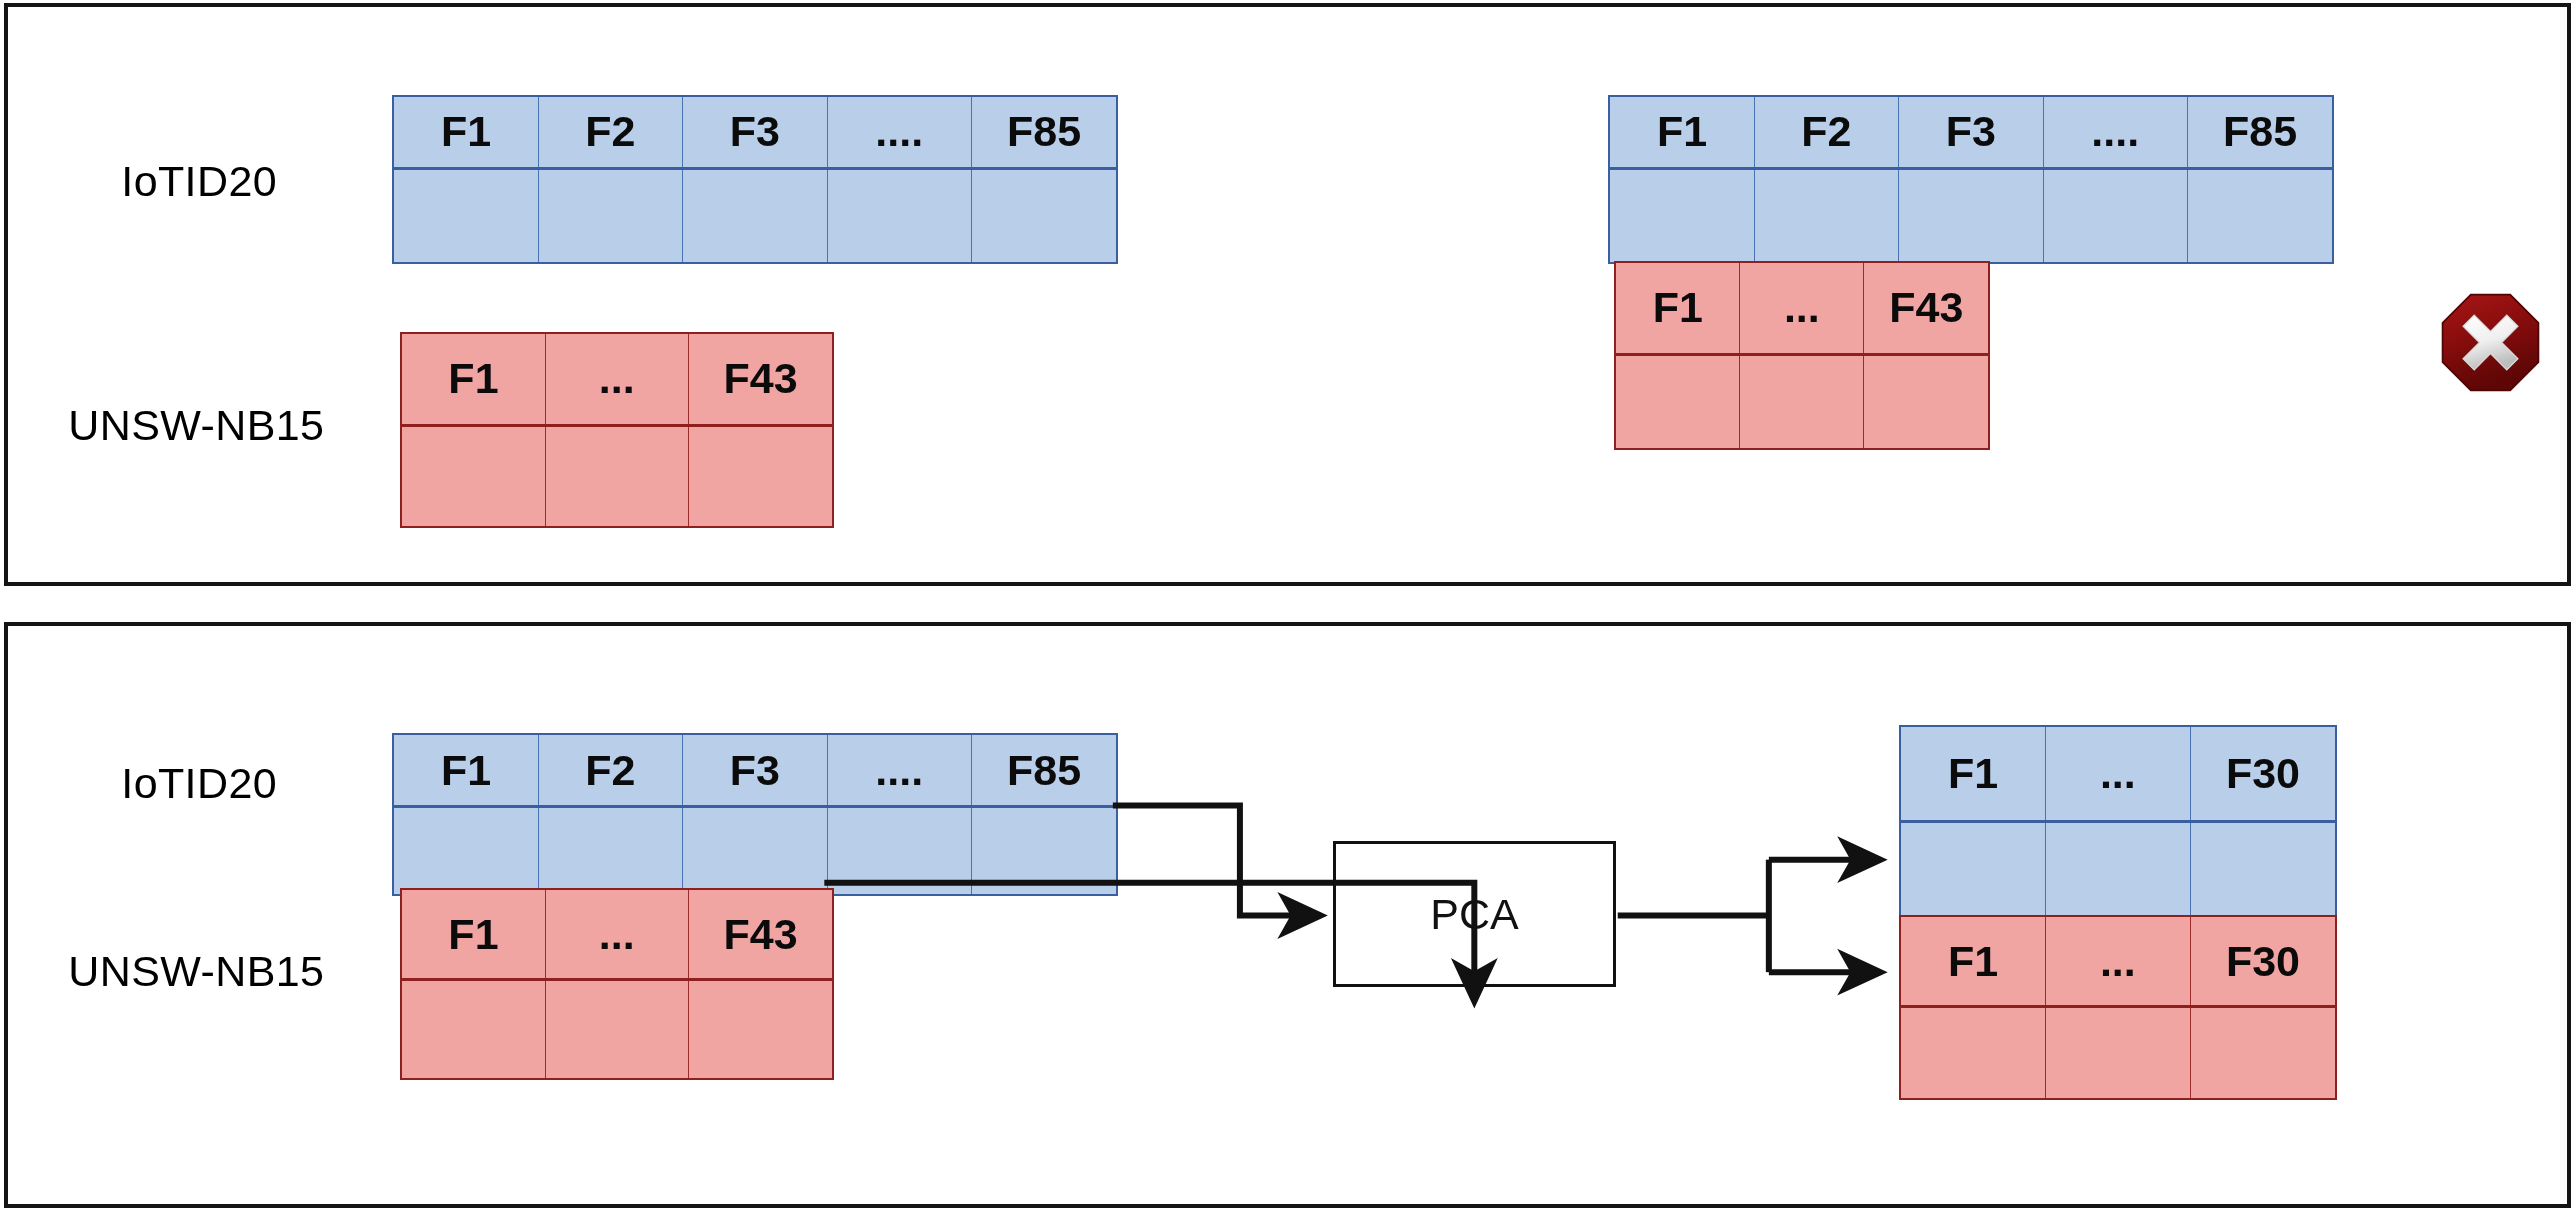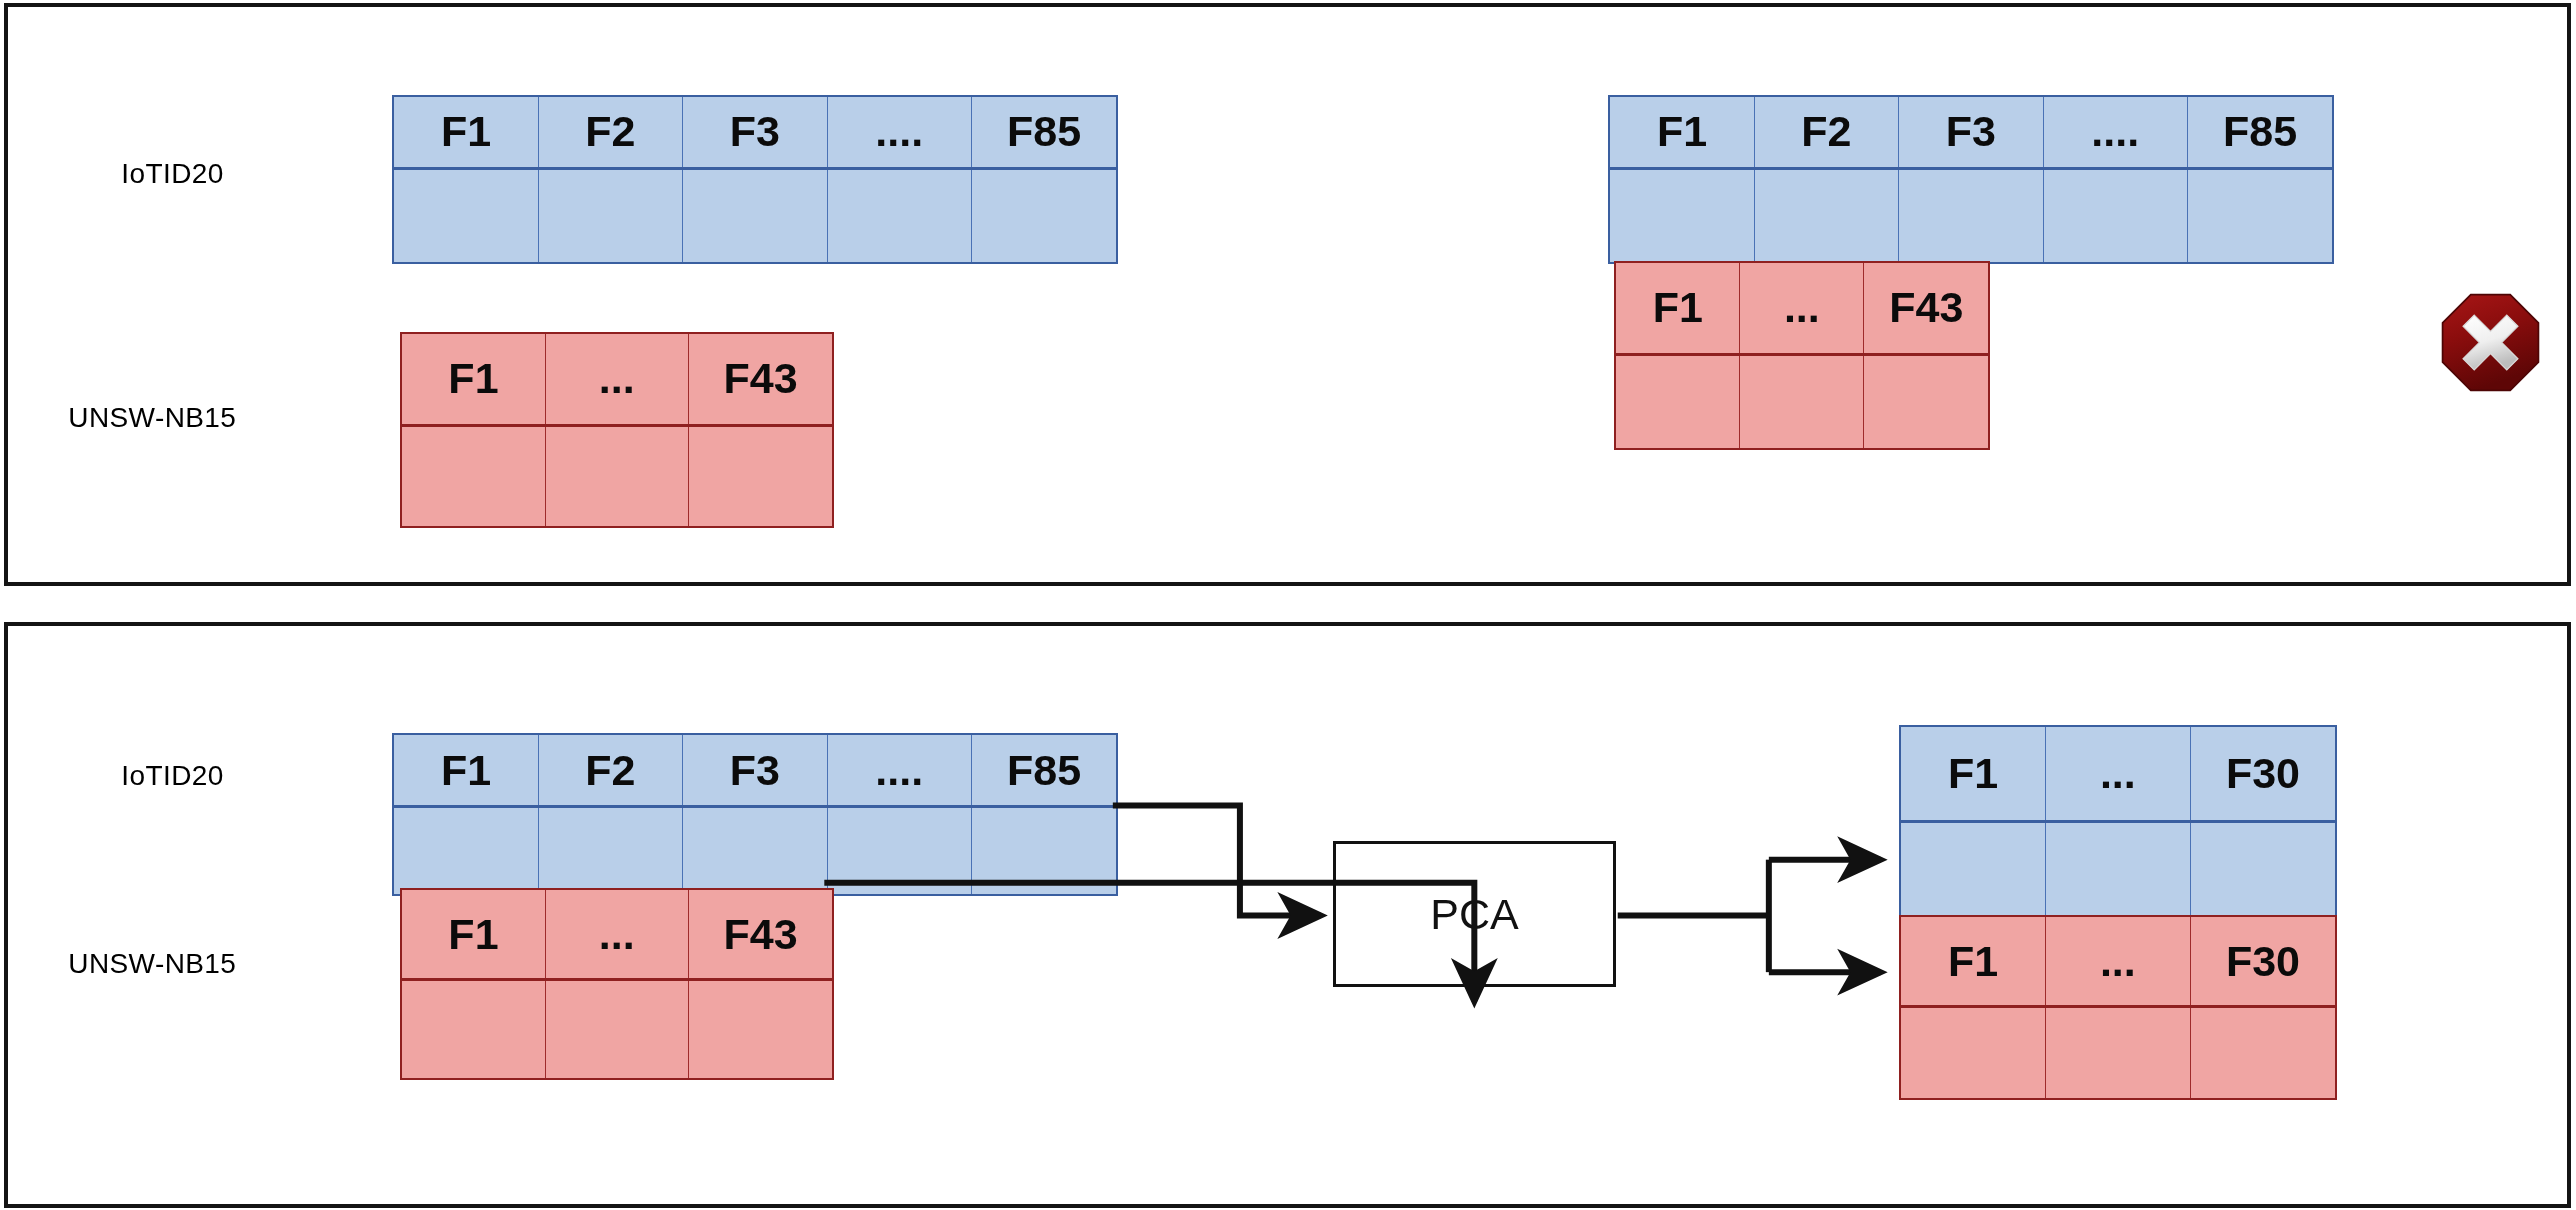--- a/index.html
+++ b/index.html
@@ -3,21 +3,21 @@
 <meta charset="utf-8">
 <style>
   html,body{margin:0;padding:0;background:#ffffff;}
   body{width:2576px;height:1211px;font-family:"Liberation Sans",sans-serif;}
   #stage{position:relative;width:2576px;height:1211px;background:#ffffff;overflow:hidden;}
 
   .panel{position:absolute;background:#ffffff;border:4.3px solid #141414;box-sizing:border-box;}
   #panel-top{left:4.3px;top:2.6px;width:2567px;height:583px;}
   #panel-bottom{left:4.3px;top:622px;width:2567px;height:586px;}
 
-  .ds-label{position:absolute;color:#000;font-size:28px;font-weight:400;letter-spacing:0.4px;
+  .ds-label{position:absolute;color:#000;font-size:43px;font-weight:400;letter-spacing:0.4px;
             white-space:nowrap;line-height:1;}
 
   
   .ftable{position:absolute;display:flex;flex-direction:column;box-sizing:border-box;}
   .ftable .frow{display:flex;flex:none;}
   .fcell{box-sizing:border-box;display:flex;align-items:center;justify-content:center;
          font-size:43px;font-weight:700;color:#0b0b0b;line-height:1;}
 
   
   .blue{border:2.6px solid #3a5fa0;background:#b9cfe9;}

